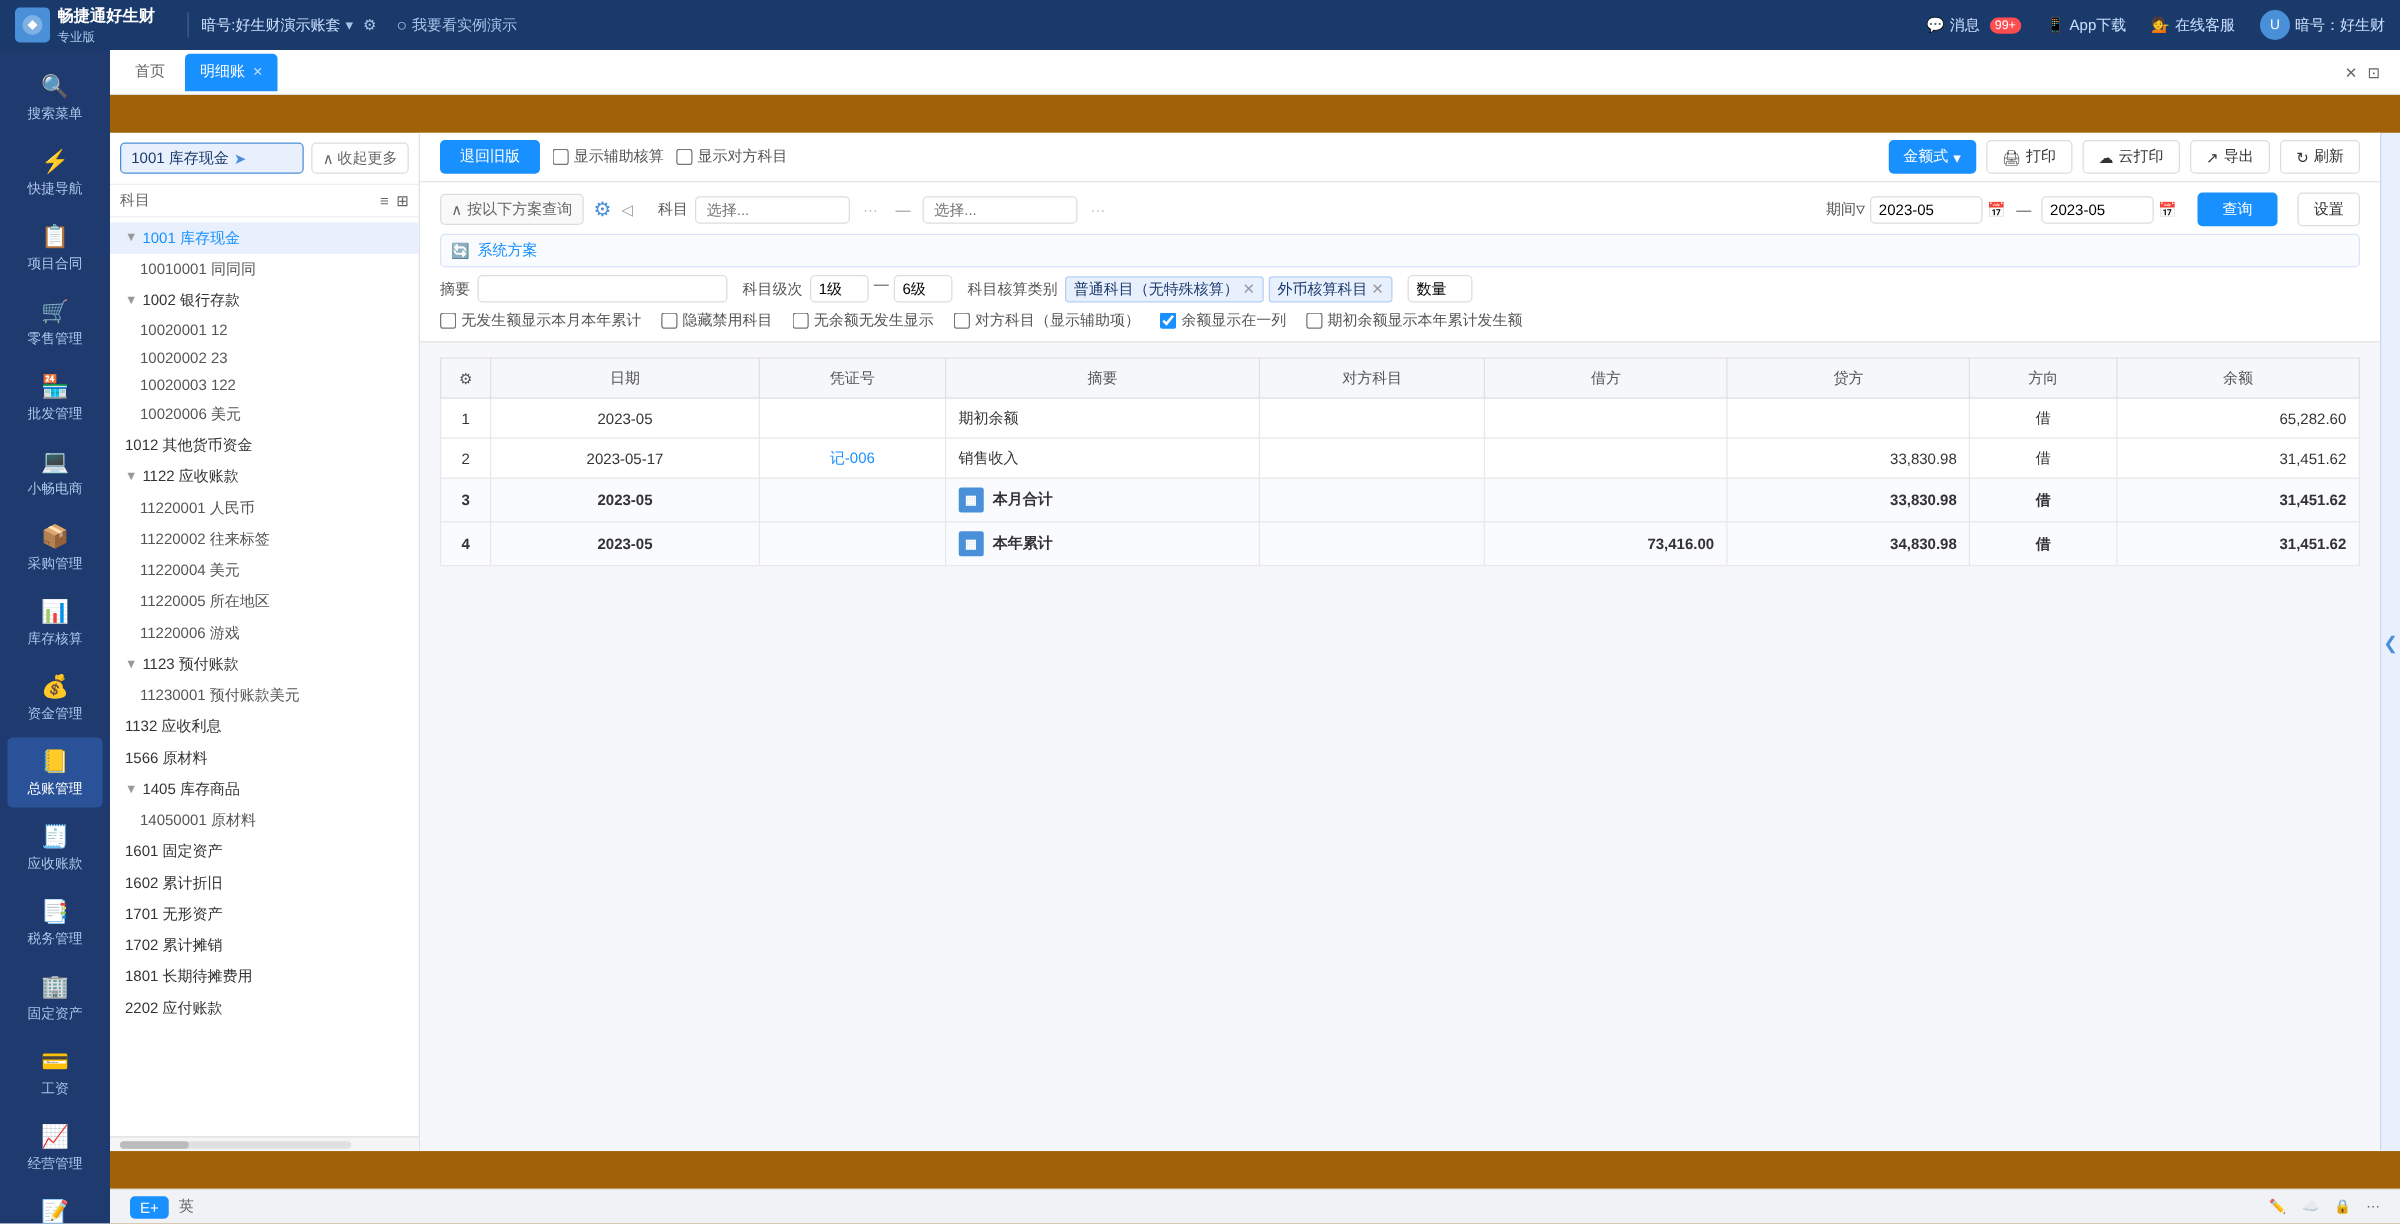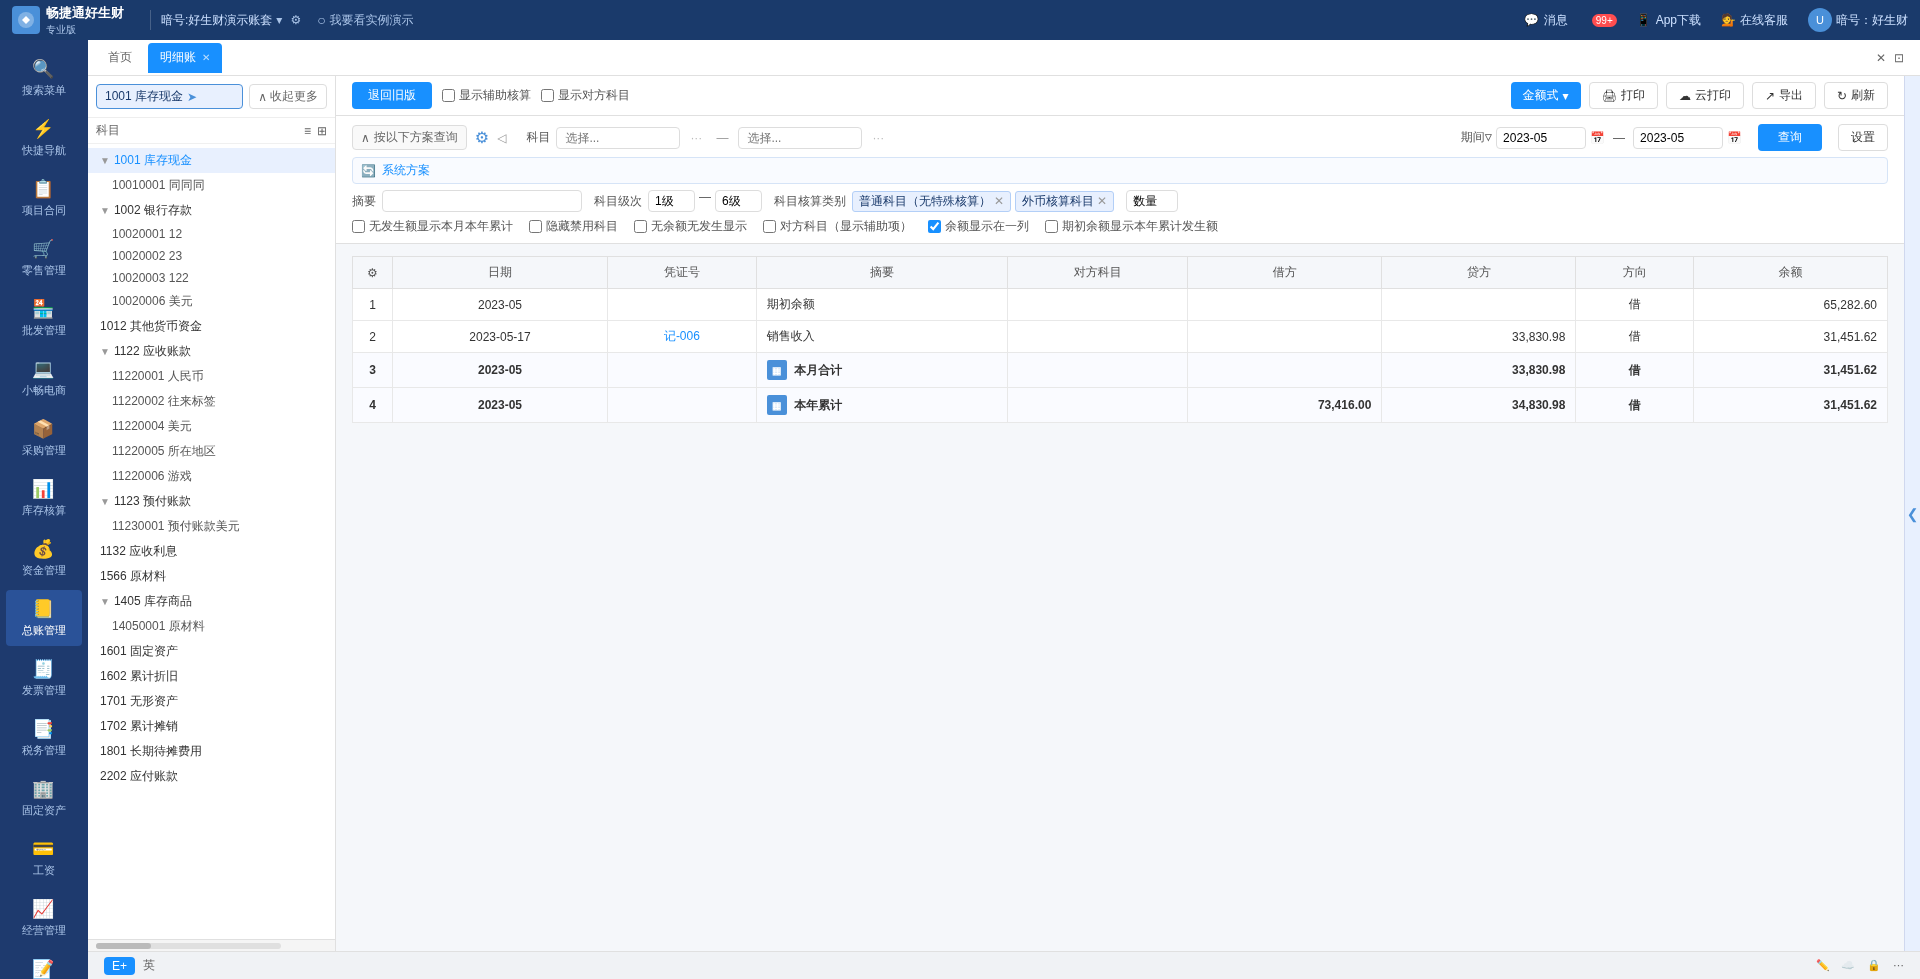--- a/index.html
+++ b/index.html
@@ -34,21 +34,21 @@
     .topbar-title { font-size: 13px; font-weight: bold; color: #fff; }
     .topbar-subtitle { font-size: 10px; color: #aac4e8; margin-top: 1px; }
     .topbar-divider { width: 1px; height: 20px; background: rgba(255,255,255,0.2); margin: 0 10px; }
     .topbar-company { font-size: 12px; color: #cce0ff; }
     .topbar-dropdown { margin-left: 4px; color: #aac4e8; cursor: pointer; }
     .topbar-settings { margin-left: 8px; cursor: pointer; color: #aac4e8; }
     .topbar-demo { display: flex; align-items: flex-start; margin-left: 16px; color: #aac4e8; font-size: 12px; cursor: pointer; }
     .topbar-demo::before { content: '○'; margin-right: 4px; font-size: 14px; }
     .topbar-right { margin-left: auto; display: flex; align-items: center; gap: 20px; }
     .topbar-right-item { display: flex; align-items: center; gap: 4px; color: #cce0ff; cursor: pointer; font-size: 12px; }
-    .badge { background: #ff4d4f; color: #fff; border-radius: 8px; padding: 1px 4px; font-size: 10px; margin-left: 20px; }
+    .badge { background: #ff4d4f; color: #fff; border-radius: 8px; padding: 1px 4px; font-size: 10px; margin-left: 4px; }
     .topbar-avatar { width: 24px; height: 24px; background: #4a90d9; border-radius: 50%; display: flex; align-items: center; justify-content: center; font-size: 11px; color: #fff; }
 
     
     .main-layout {
       display: flex;
       flex: 1;
       overflow: hidden;
     }
 
     
@@ -73,21 +73,22 @@
     .sidebar-item:hover, .sidebar-item.active { background: #2a5298; color: #fff; }
     .sidebar-item-icon { font-size: 18px; margin-bottom: 3px; }
     .sidebar-item-label { font-size: 11px; text-align: center; }
 
     
     .content-area {
       flex: 1;
       display: flex;
       flex-direction: column;
       overflow: hidden;
-      background: #1d4ed8;
+      background: #a16207;
+      gap: 30px;
     }
 
     
     .tab-bar {
       height: 36px;
       background: #fff;
       display: flex;
       align-items: center;
       border-bottom: 1px solid #e0e0e0;
       padding: 0 8px;
@@ -485,21 +486,21 @@
     <div class="sidebar-item">
       <div class="sidebar-item-icon">💰</div>
       <div class="sidebar-item-label">资金管理</div>
     </div>
     <div class="sidebar-item active">
       <div class="sidebar-item-icon">📒</div>
       <div class="sidebar-item-label">总账管理</div>
     </div>
     <div class="sidebar-item">
       <div class="sidebar-item-icon">🧾</div>
-      <div class="sidebar-item-label">发票管理</div>
+      <div class="sidebar-item-label">应收账款</div>
     </div>
     <div class="sidebar-item">
       <div class="sidebar-item-icon">📑</div>
       <div class="sidebar-item-label">税务管理</div>
     </div>
     <div class="sidebar-item">
       <div class="sidebar-item-icon">🏢</div>
       <div class="sidebar-item-label">固定资产</div>
     </div>
     <div class="sidebar-item">

